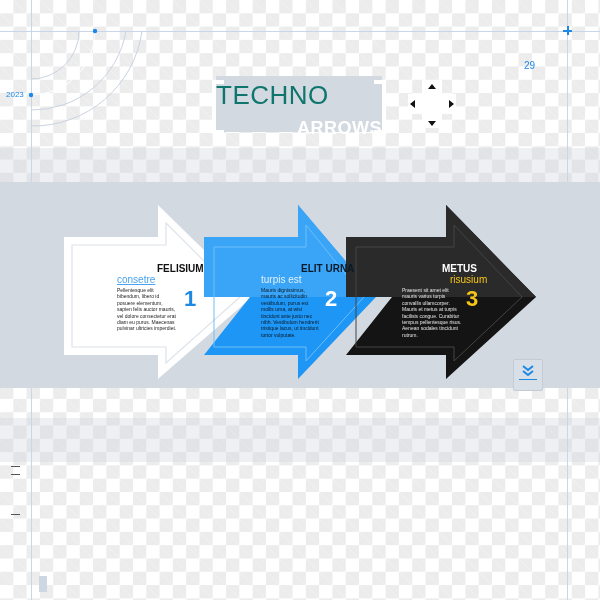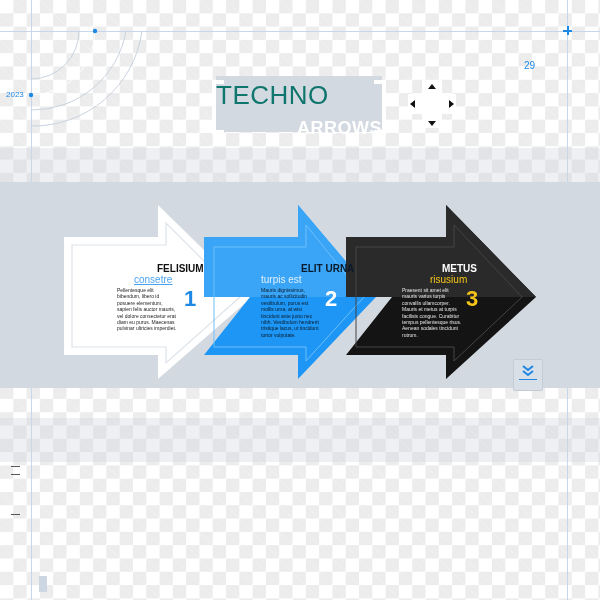--- a/index.html
+++ b/index.html
@@ -79,31 +79,31 @@
   <polygon points="0,32 94,32 94,0 172,92 0,92" fill="#3aa5f7"></polygon>
   <polygon points="10,42 102,42 102,20 160,92 102,156 102,142 10,142" fill="none" stroke="#6fbff9" stroke-width="1"></polygon>
 </svg>
 <svg class="abs" style="left:346px;top:205px;" width="192" height="175">
   <polygon points="0,32 100,32 100,0 190,92 100,174 100,150 0,150 46,92 0,32" fill="#141414"></polygon>
   <polygon points="0,32 100,32 100,0 190,92 0,92" fill="#2a2a2a"></polygon>
   <polygon points="10,42 108,42 108,20 176,92 108,156 108,142 10,142" fill="none" stroke="#444" stroke-width="1"></polygon>
 </svg>
 
 <div class="heading" style="left:117px;top:263px;color:#111;">FELISIUM</div>
-<div class="sub" style="left:134px;top:274px;color:#4aa3f0;text-decoration:underline;">consetre</div>
+<div class="sub" style="left:117px;top:274px;color:#4aa3f0;text-decoration:underline;">consetre</div>
 <div class="body" style="left:117px;top:287px;color:#222;">Pellentesque elit bibendum, libero id posuere elementum, sapien felis auctor mauris, vel dolore consectetur erat diam eu purus. Maecenas pulvinar ultricies imperdiet.</div>
 <div class="num" style="left:184px;top:286px;color:#1e88e5;">1</div>
 
 <div class="heading" style="left:261px;top:263px;color:#0a1a2a;text-align:center;">ELIT URNA</div>
 <div class="sub" style="left:261px;top:274px;color:#dff0ff;">turpis est</div>
 <div class="body" style="left:261px;top:287px;color:#0a1a2a;">Mauris dignissimus, mauris ac sollicitudin vestibulum, purus est mollis urna, at wisi tincidunt ante justo nec nibh. Vestibulum hendrerit tristique lacus, ut tincidunt tortor vulputate.</div>
 <div class="num" style="left:325px;top:286px;color:#ffffff;">2</div>
 
 <div class="heading" style="left:402px;top:263px;color:#ffffff;">METUS</div>
-<div class="sub" style="left:402px;top:274px;color:#f5c518;padding-left:28px;">risusium</div>
+<div class="sub" style="left:422px;top:274px;color:#f5c518;padding-left:28px;">risusium</div>
 <div class="body" style="left:402px;top:287px;color:#e6e6e6;">Praesent sit amet elit mauris varius turpis convallis ullamcorper. Mauris et metus at turpis facilisis congue. Curabitur tempus pellentesque risus. Aenean sodales tincidunt rutrum.</div>
 <div class="num" style="left:466px;top:286px;color:#f5c518;">3</div>
 
 <div class="abs" style="left:513px;top:359px;width:28px;height:30px;border:1px solid #c3cbd6;border-radius:2px;background:#d9dfe7;">
   <svg width="28" height="16" style="position:absolute;left:0;top:3px;">
     <polyline points="9,3 14,7 19,3" fill="none" stroke="#1e88e5" stroke-width="2"></polyline>
     <polyline points="9,8 14,12 19,8" fill="none" stroke="#1e88e5" stroke-width="2"></polyline>
   </svg>
   <div style="position:absolute;left:5px;top:19px;width:18px;height:1px;background:#1e88e5;"></div>
 </div>

